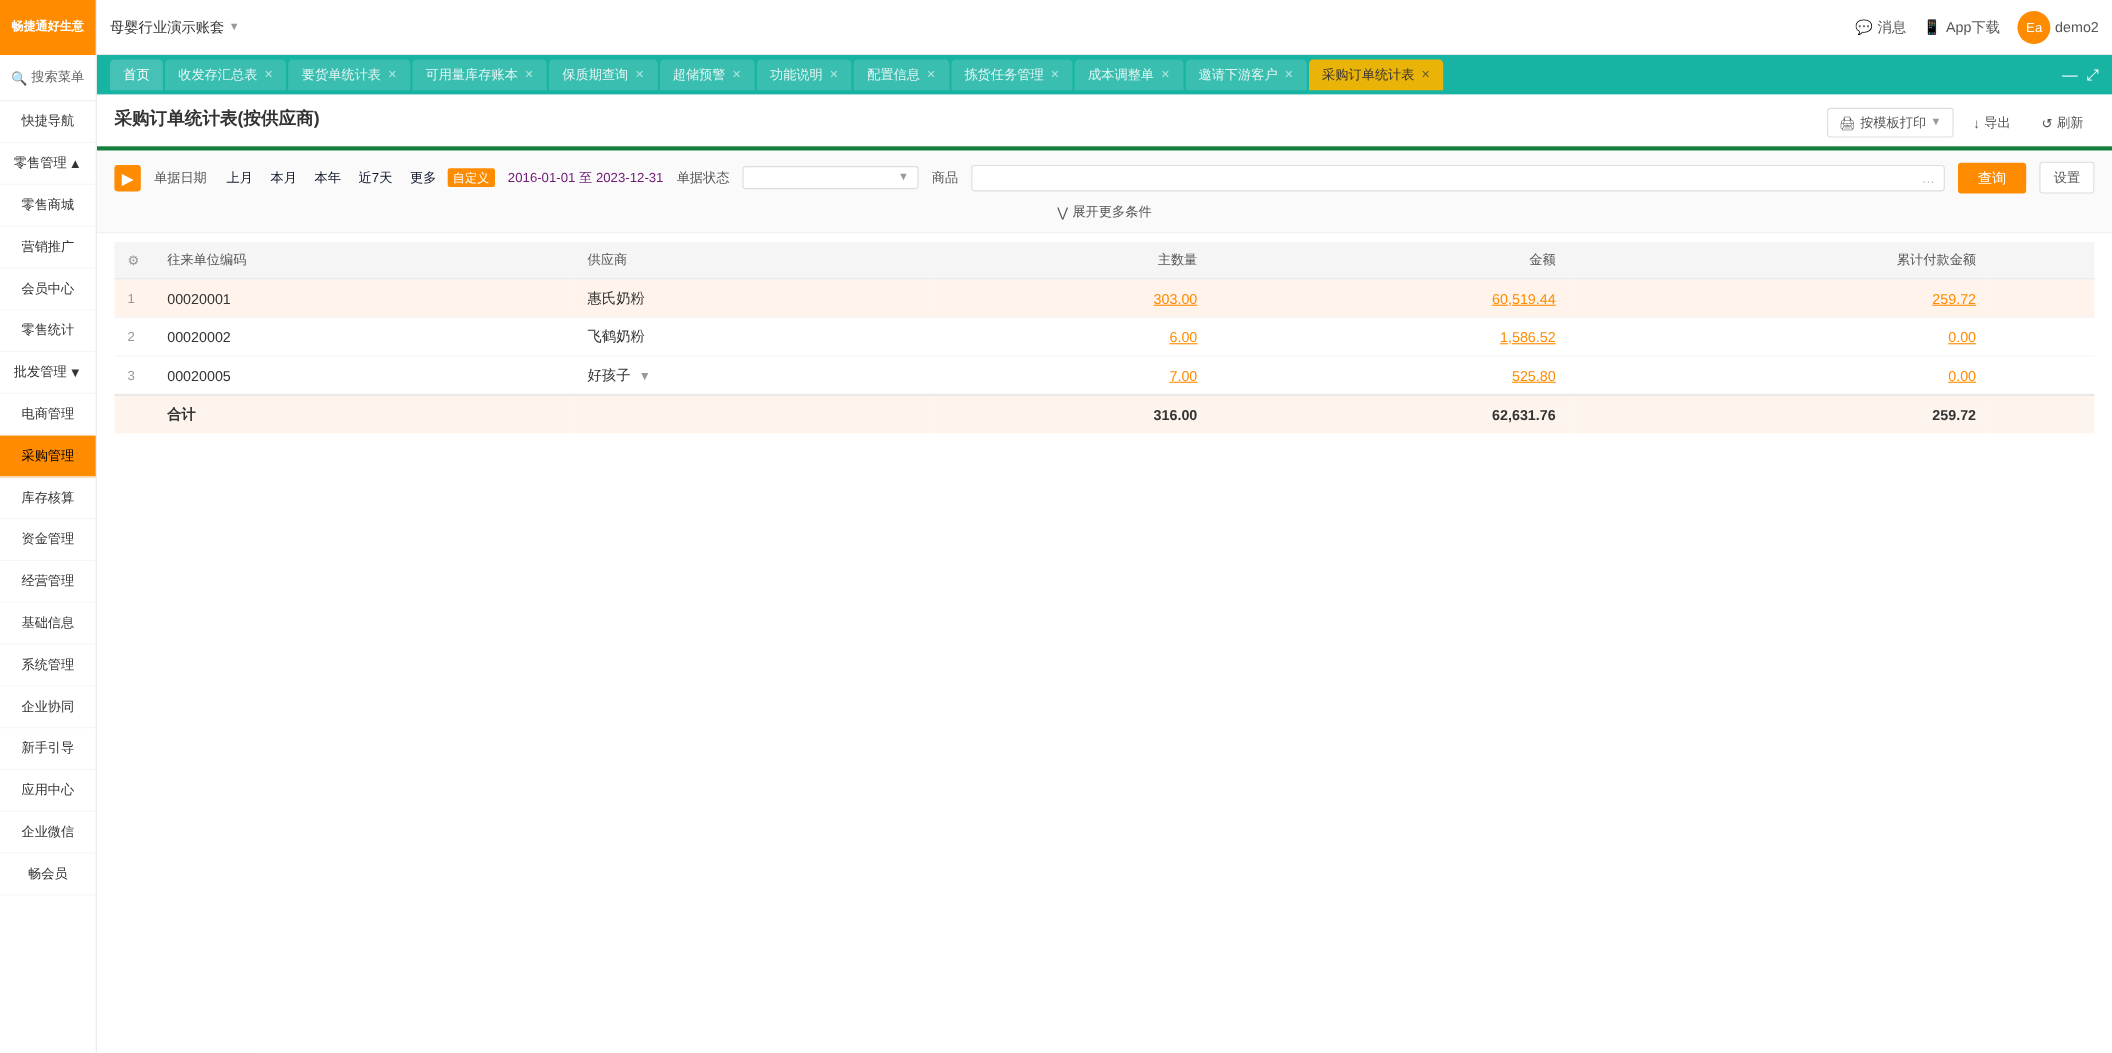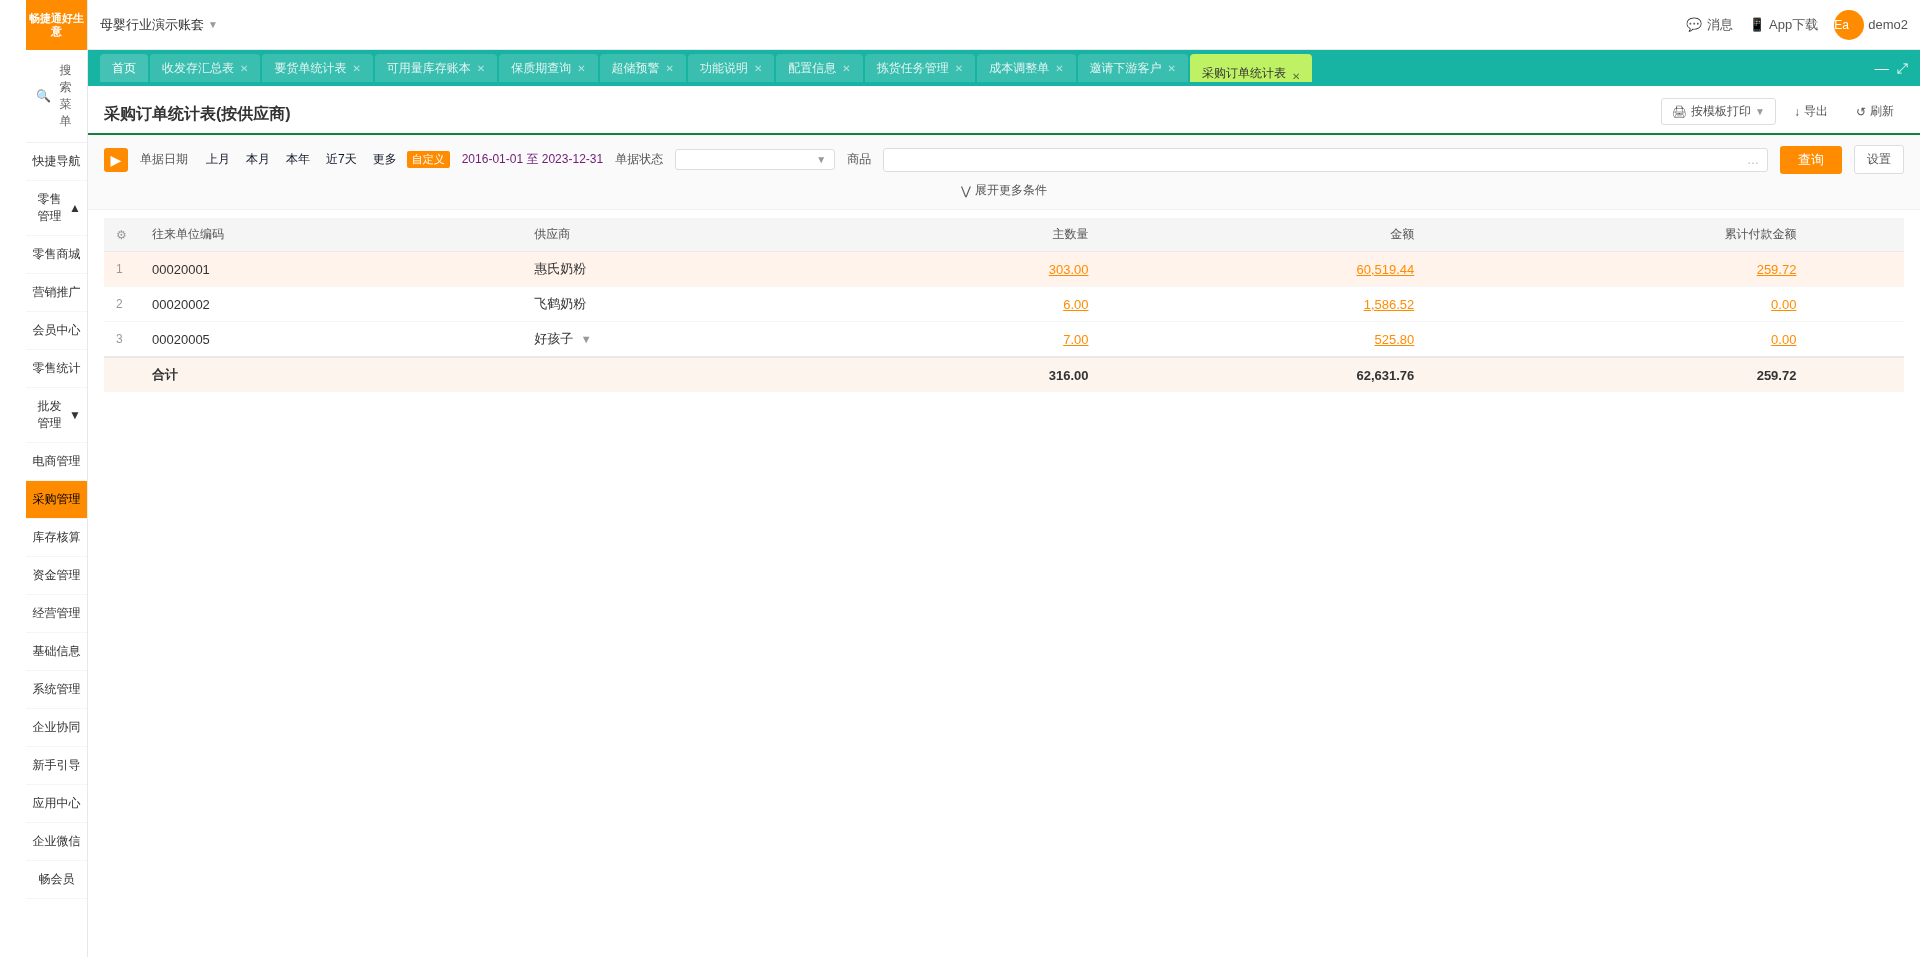--- a/index.html
+++ b/index.html
@@ -1,51 +1,51 @@
 <!DOCTYPE html>
 <html><head>
   <meta charset="utf-8">
   <style>
     * { margin: 0; padding: 0; box-sizing: border-box; }
     body { font-family: "Microsoft YaHei", "PingFang SC", sans-serif; font-size: 13px; background: #f5f5f5; width: 1920px; height: 957px; overflow: hidden; display: flex; }
 
     
-    .sidebar { width: 88px; background: #fff; display: flex; flex-direction: column; border-right: 1px solid #e8e8e8; flex-shrink: 0; padding-left: 26px; }
+    .sidebar { width: 88px; background: #fff; display: flex; flex-direction: column; border-right: 1px solid #e8e8e8; flex-shrink: 0; }
     .sidebar-logo { background: #ff8c00; height: 50px; display: flex; align-items: center; justify-content: center; }
     .sidebar-logo-text { color: #fff; font-size: 11px; font-weight: bold; text-align: center; line-height: 1.2; }
     .sidebar-search { padding: 8px 6px; border-bottom: 1px solid #f0f0f0; }
     .sidebar-search-btn { width: 100%; background: none; border: none; color: #666; font-size: 12px; cursor: pointer; padding: 4px; display: flex; align-items: center; justify-content: center; gap: 3px; }
     .sidebar-nav-item { padding: 10px 6px; text-align: center; font-size: 12px; color: #333; cursor: pointer; border-bottom: 1px solid #f5f5f5; }
     .sidebar-nav-item.active { background: #ff8c00; color: #000000; }
     .sidebar-nav-item.has-arrow { display: flex; align-items: center; justify-content: center; gap: 2px; }
 
     
     .main { flex: 1; display: flex; flex-direction: column; overflow: hidden; }
 
     
     .topbar { height: 50px; background: #fff; display: flex; align-items: center; justify-content: space-between; padding: 0 12px; border-bottom: 1px solid #e8e8e8; flex-shrink: 0; }
     .topbar-left { display: flex; align-items: center; gap: 8px; }
     .topbar-workspace { font-size: 13px; color: #333; display: flex; align-items: center; gap: 4px; }
     .topbar-right { display: flex; align-items: center; gap: 16px; }
     .topbar-action { display: flex; align-items: center; gap: 4px; color: #555; font-size: 13px; cursor: pointer; }
-    .topbar-avatar { width: 30px; height: 30px; border-radius: 50%; background: #ff8c00; display: flex; align-items: center; justify-content: flex-start; color: #fff; font-size: 12px; }
+    .topbar-avatar { width: 30px; height: 30px; border-radius: 50%; background: #ff8c00; display: flex; align-items: center; justify-content: center; color: #fff; font-size: 12px; }
 
     
     .tabbar { height: 36px; background: #17b3a3; display: flex; align-items: center; padding: 0 12px; gap: 2px; flex-shrink: 0; overflow: hidden; }
     .tab-item { height: 28px; padding: 0 12px; border-radius: 4px 4px 0 0; display: flex; align-items: center; gap: 6px; font-size: 12px; cursor: pointer; white-space: nowrap; color: rgba(255,255,255,0.85); background: rgba(255,255,255,0.15); }
-    .tab-item.active { background: #bef264; color: #333; align-items: flex-end; }
+    .tab-item.active { background: #eab308; color: #333; }
     .tab-home { background: rgba(255,255,255,0.2); color: #fff; }
     .tab-close { font-size: 10px; color: inherit; opacity: 0.7; cursor: pointer; }
     .tabbar-actions { margin-left: auto; display: flex; align-items: center; gap: 8px; color: #fff; }
 
     
     .page-content { flex: 1; background: #fff; overflow: hidden; display: flex; flex-direction: column; }
 
     
-    .page-header { padding: 12px 16px 8px; display: flex; align-items: flex-end; justify-content: space-between; border-bottom: 2px solid #15803d; }
+    .page-header { padding: 12px 16px 8px; display: flex; align-items: flex-start; justify-content: space-between; border-bottom: 4px solid #15803d; }
     .page-title { font-size: 16px; font-weight: bold; color: #333; }
     .page-actions { display: flex; align-items: center; gap: 8px; }
     .btn-print { background: none; border: 1px solid #ddd; padding: 4px 10px; border-radius: 3px; font-size: 12px; cursor: pointer; color: #555; display: flex; align-items: center; gap: 4px; }
     .btn-export { background: none; border: none; padding: 4px 10px; font-size: 12px; cursor: pointer; color: #555; display: flex; align-items: center; gap: 4px; }
     .btn-refresh { background: none; border: none; padding: 4px 10px; font-size: 12px; cursor: pointer; color: #555; display: flex; align-items: center; gap: 4px; }
 
     
     .filter-area { padding: 10px 16px; background: #fafafa; border-bottom: 1px solid #f0f0f0; flex-shrink: 0; }
     .filter-row { display: flex; align-items: center; gap: 12px; flex-wrap: wrap; }
     .filter-toggle { width: 24px; height: 24px; background: #ff8c00; color: #fff; border: none; border-radius: 3px; cursor: pointer; font-size: 14px; display: flex; align-items: center; justify-content: center; flex-shrink: 0; }

